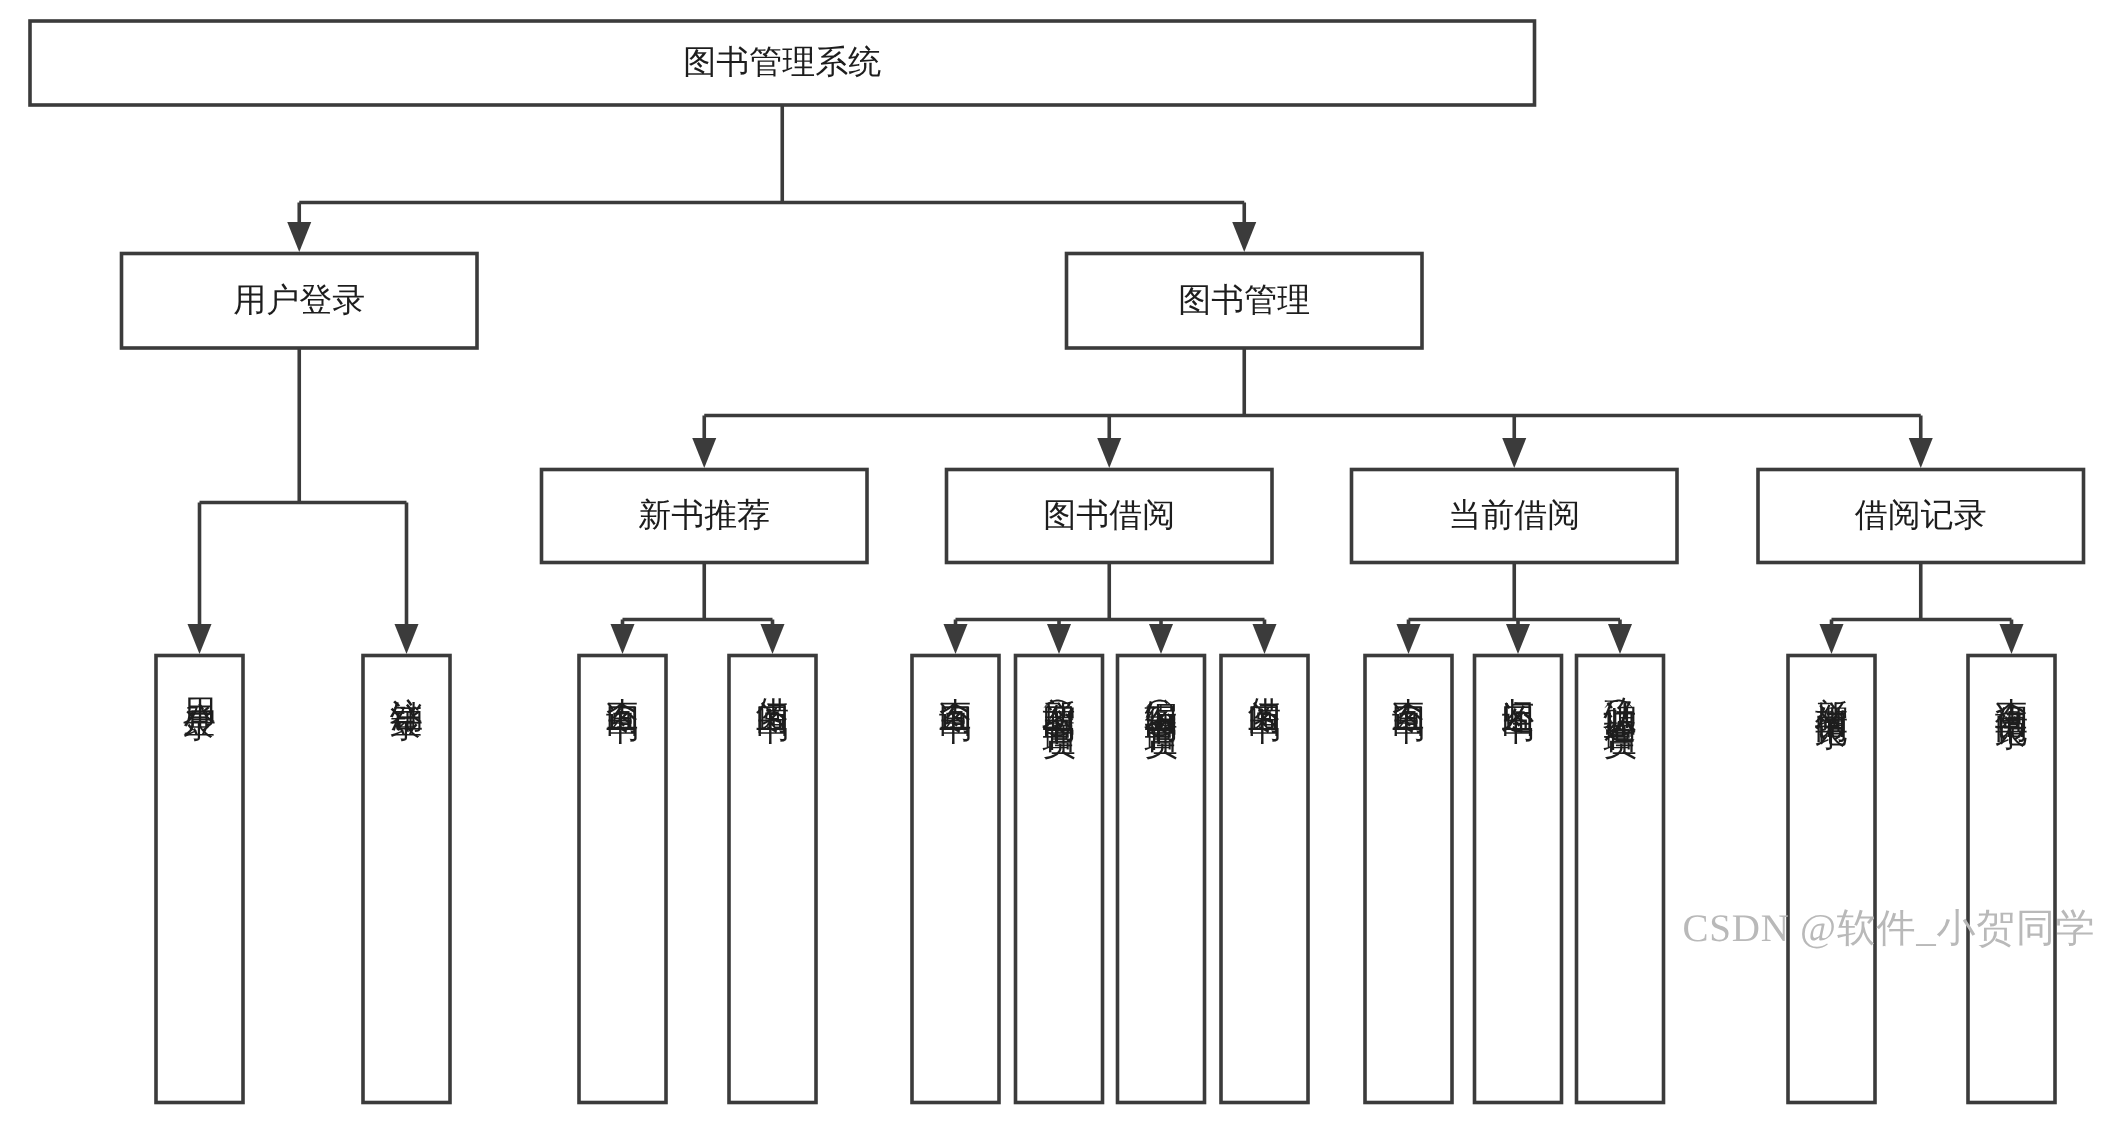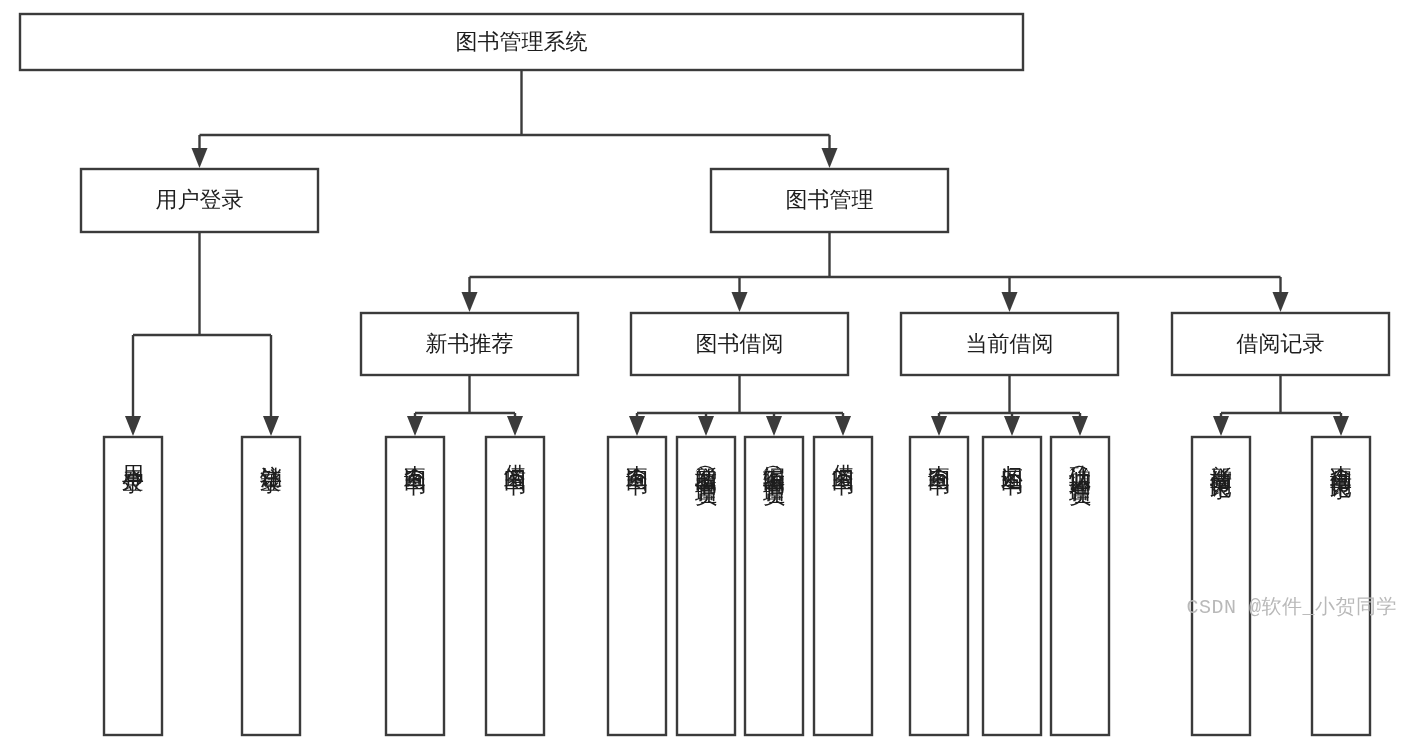--- a/index.html
+++ b/index.html
@@ -60,23 +60,23 @@
     white-space: nowrap;
     text-align: center;
     display: flex;
     align-items: center;
     justify-content: flex-start;
     pointer-events: none;
   }
   .watermark {
     position: absolute;
     right: 8px;
-    bottom: 16px;
-    font-family: Liberation Mono, monospace;
-    font-size: 20px;
+    bottom: 0;
+    font-family: Liberation Serif, serif;
+    font-size: 26px;
     color: #b9b9b9;
     letter-spacing: 0.5px;
     white-space: nowrap;
   }
 </style>
 </head>
 <body>
 
 <div id="diagram-root">
 

